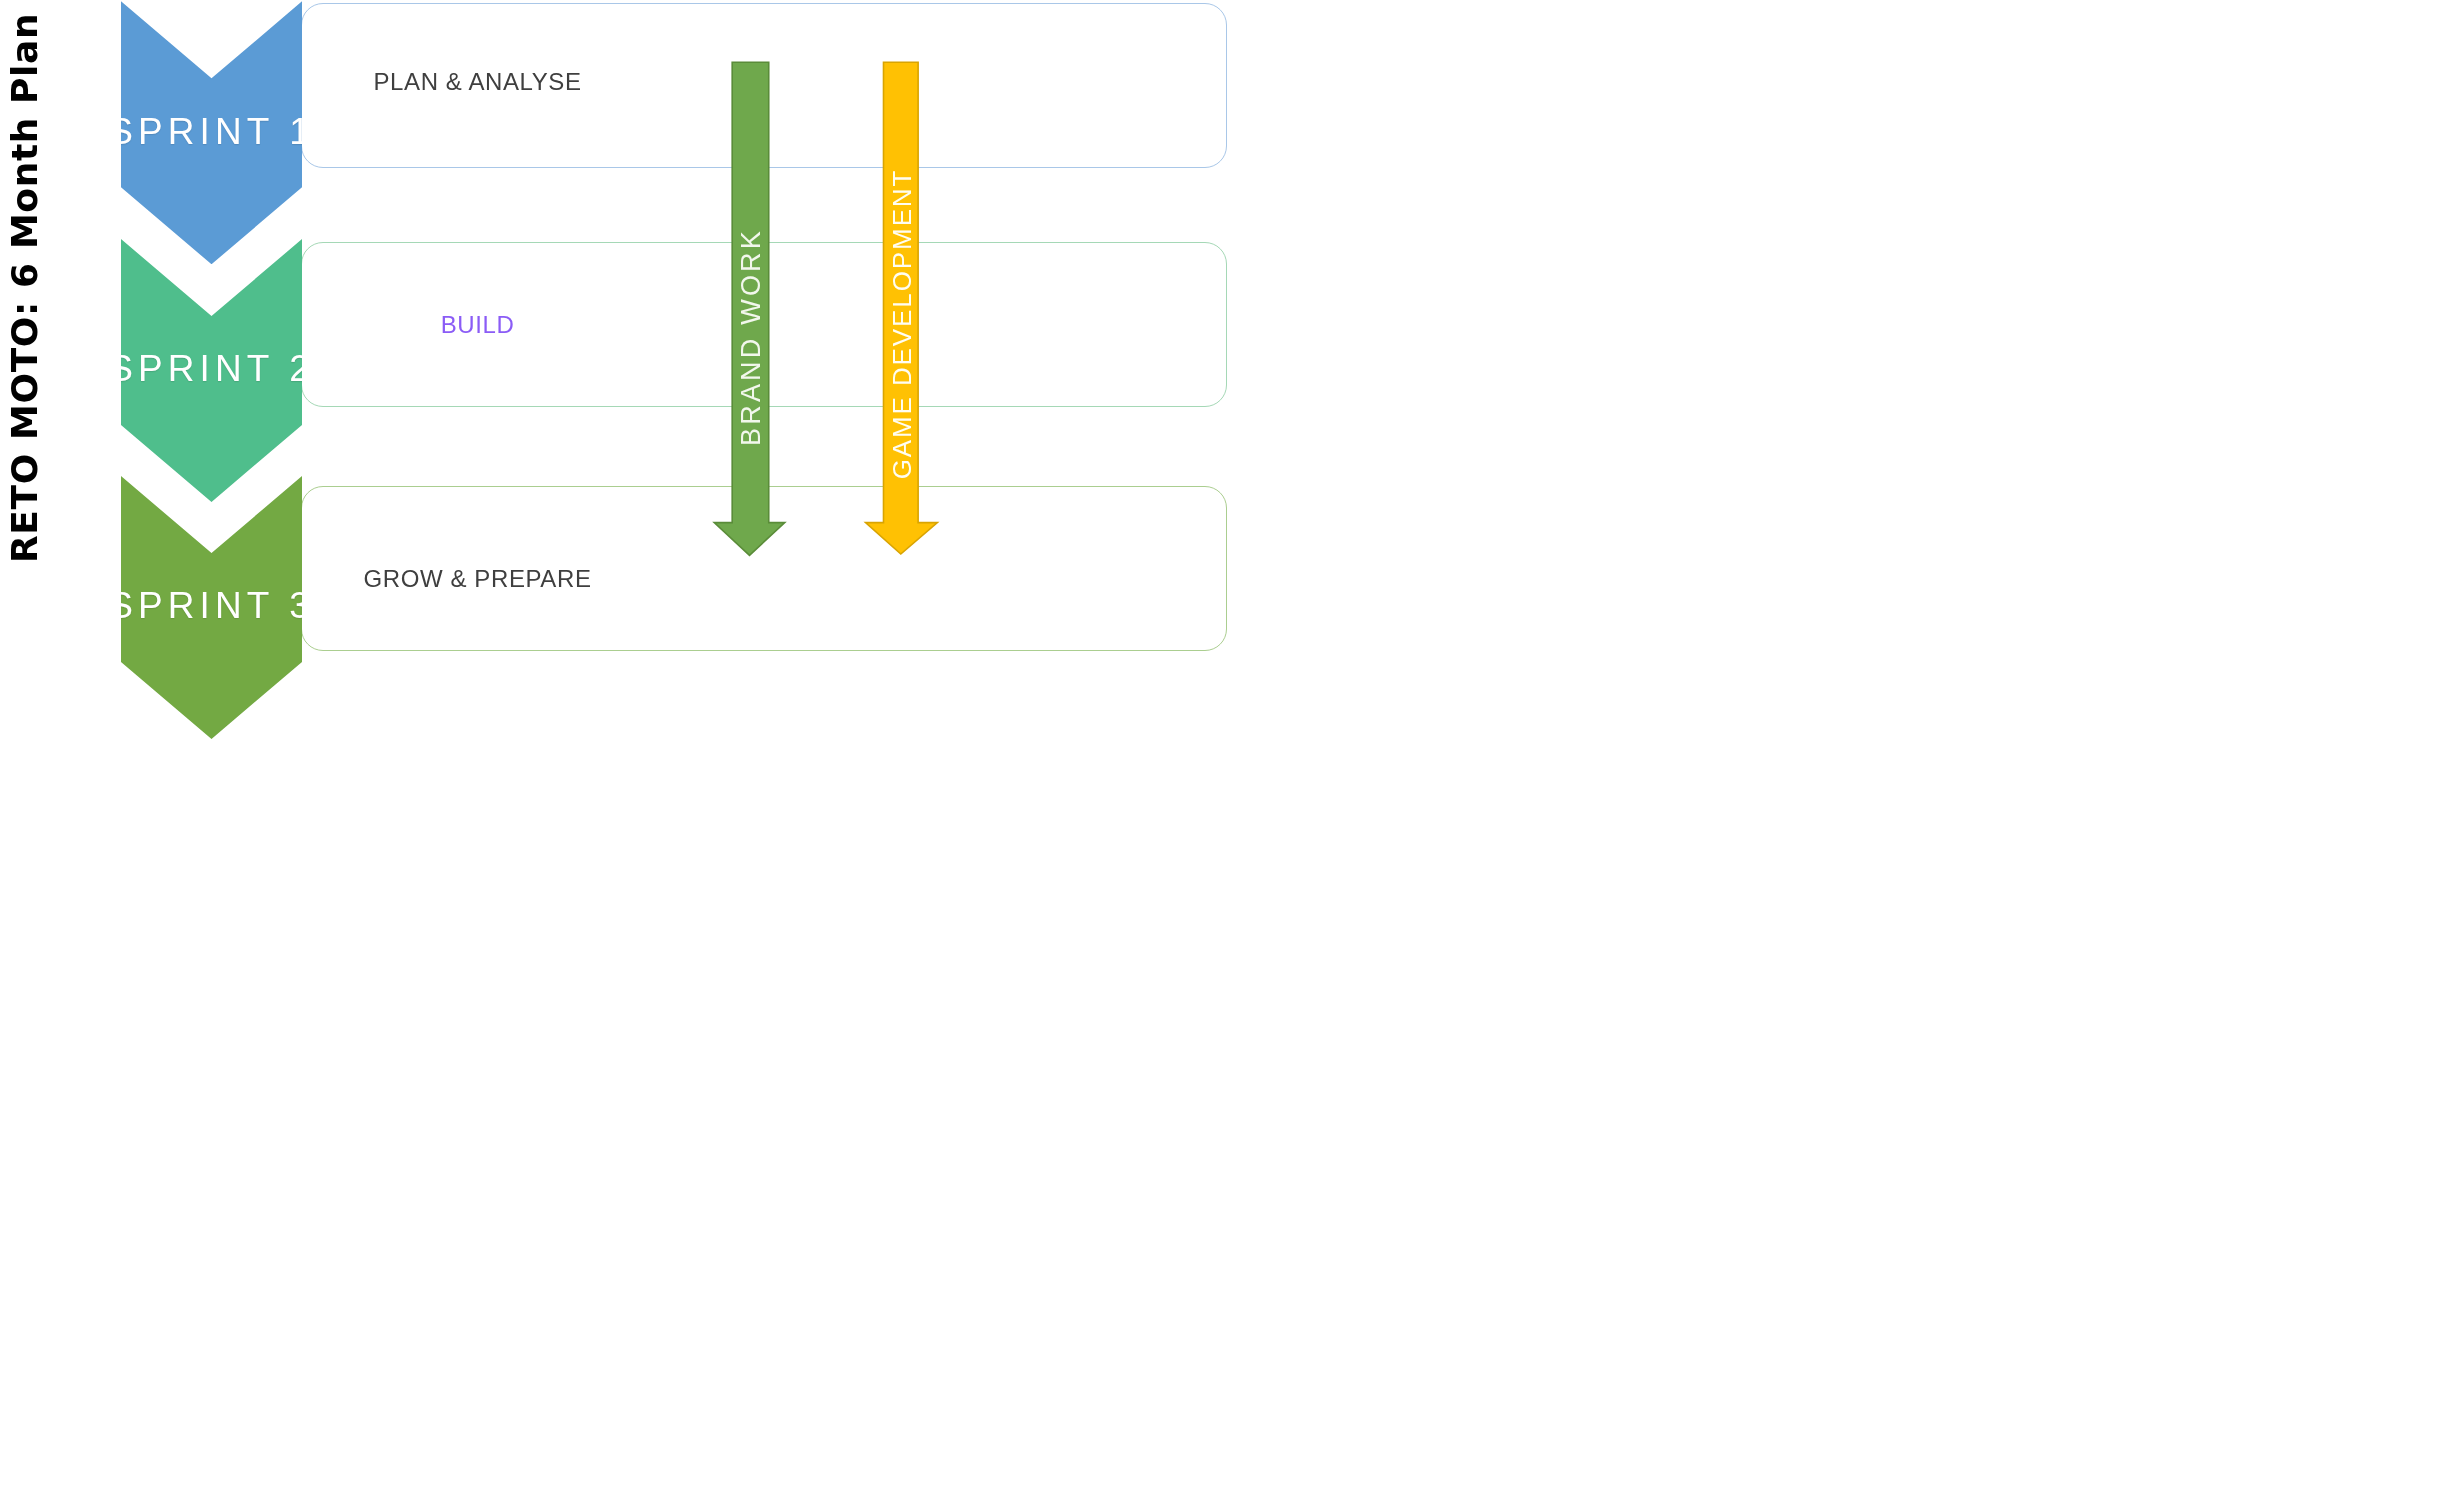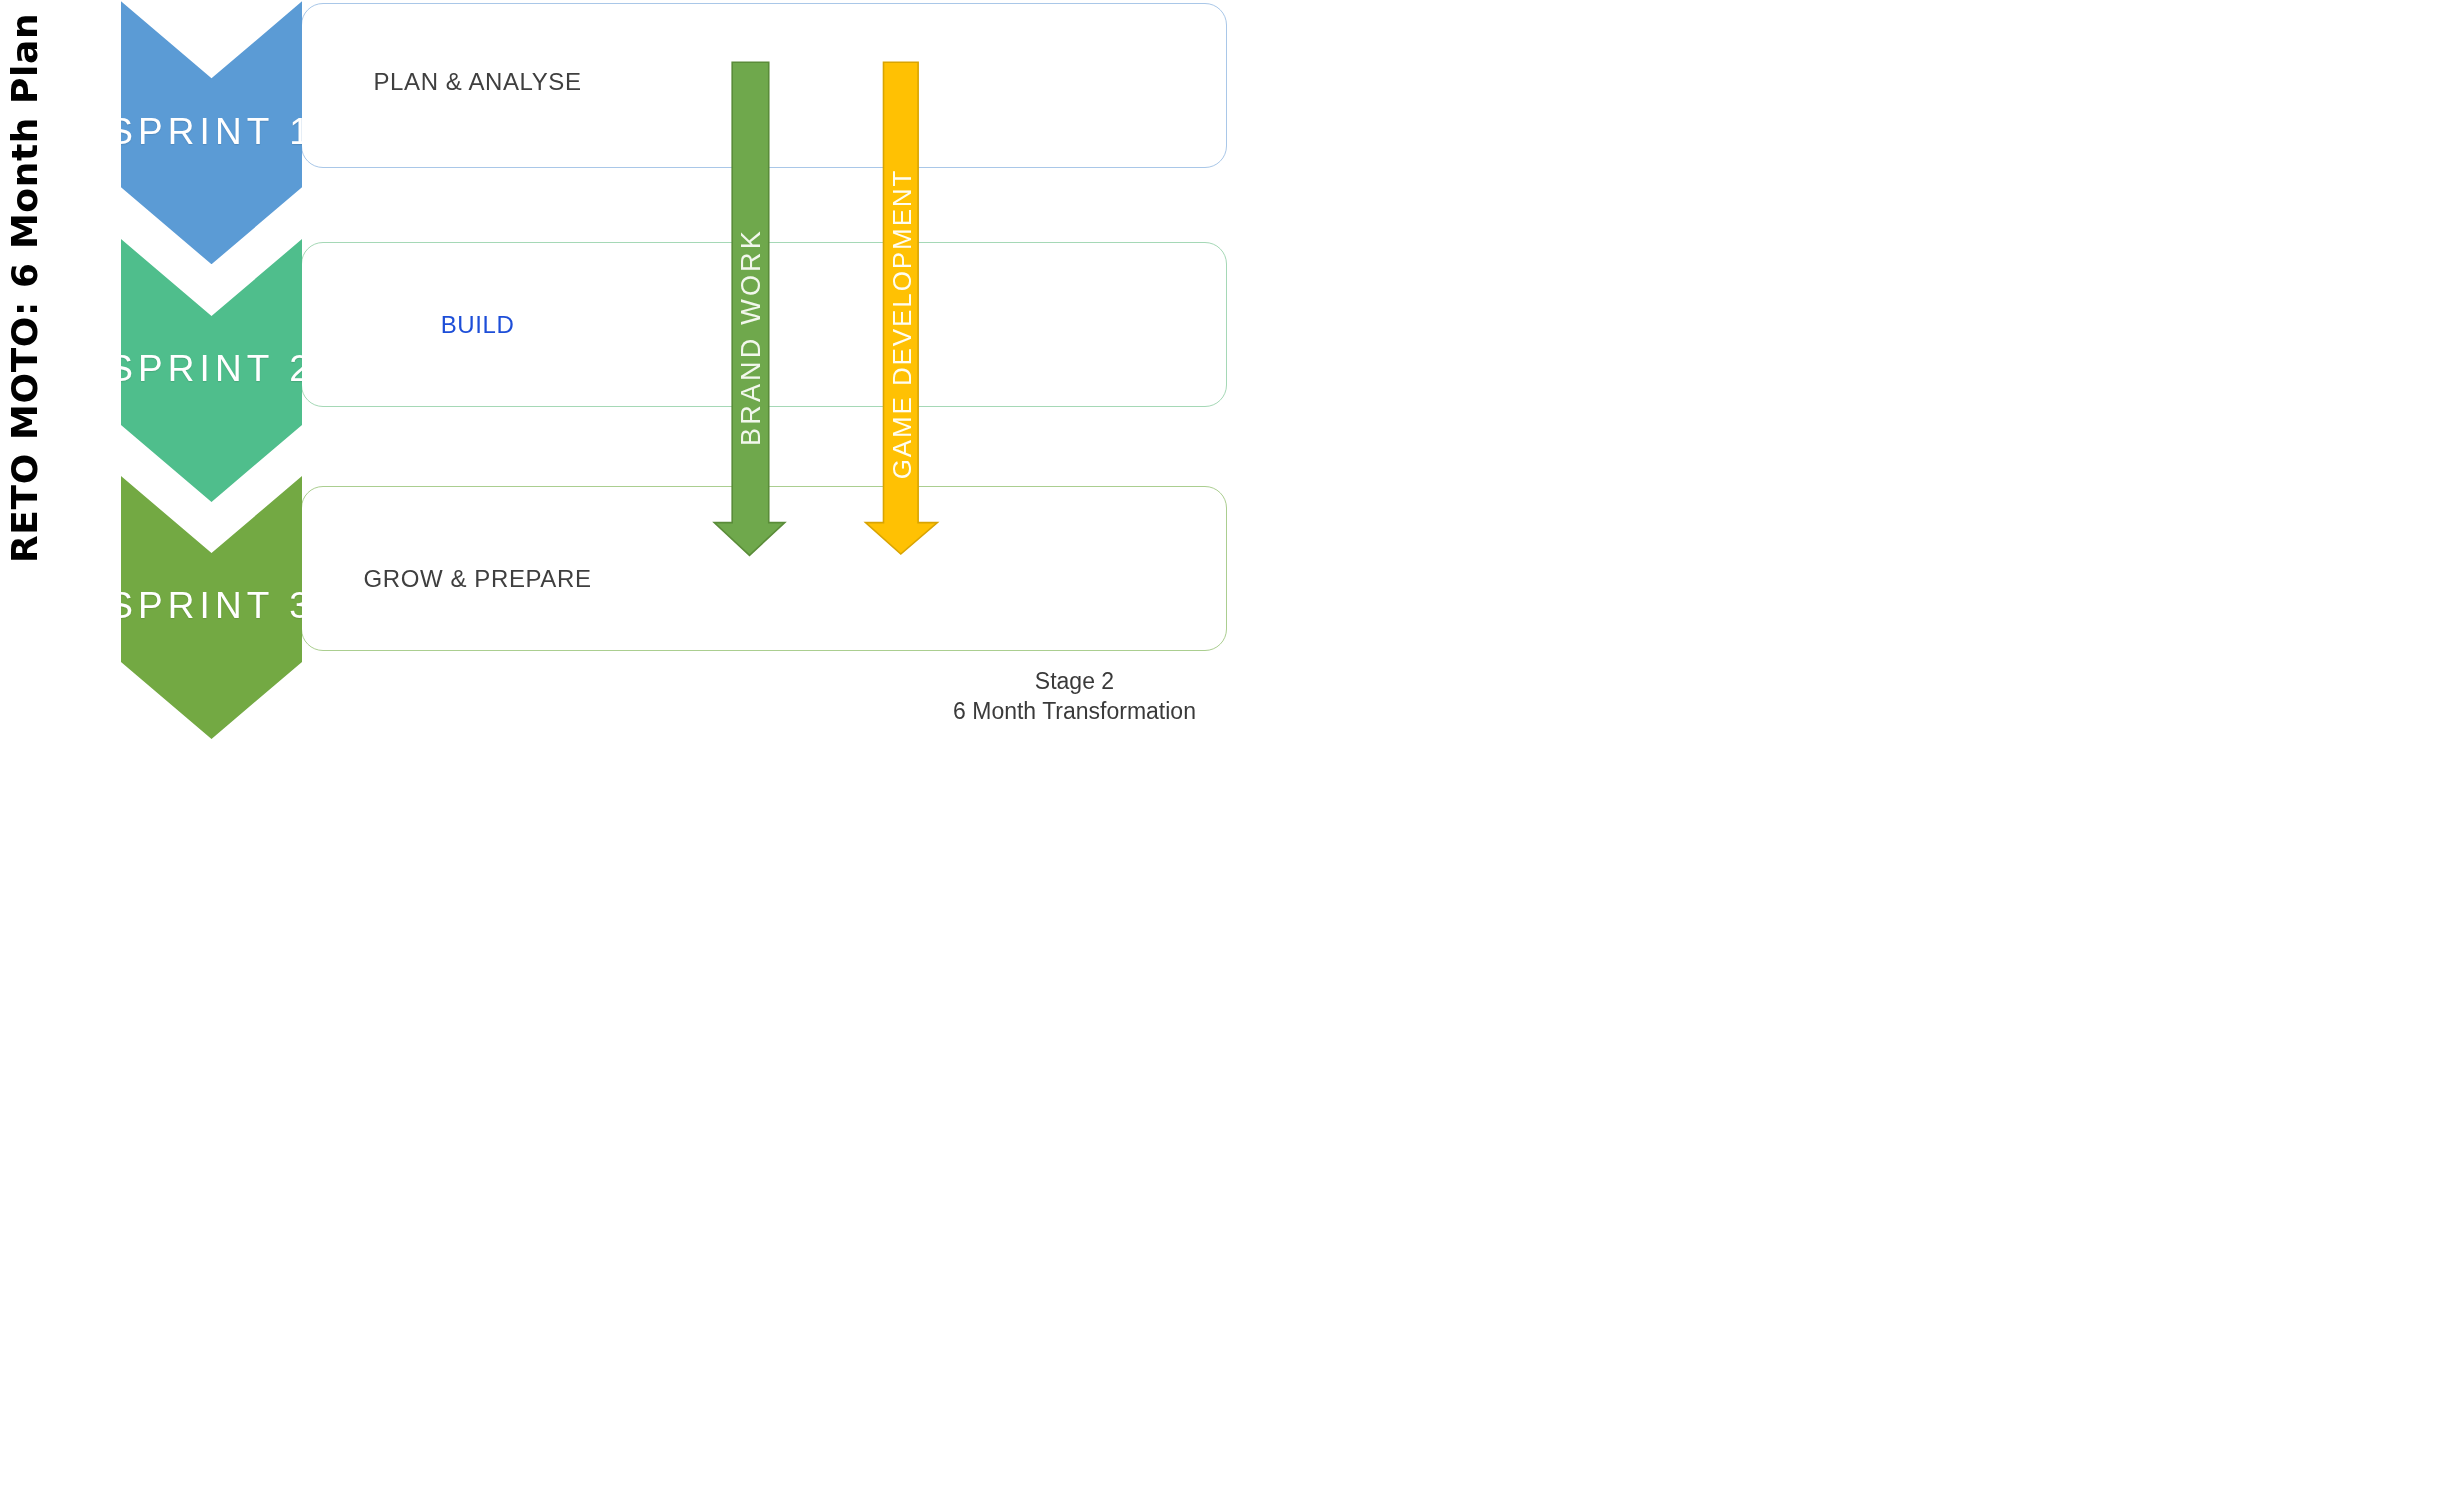--- a/index.html
+++ b/index.html
@@ -139,40 +139,36 @@
 
 <div class="canvas">
 
   <div class="plan-title" style="color: rgb(0, 0, 0);">RETO MOTO: 6 Month Plan</div>
 
   <div class="phase-box phase-box-1" style="border-color: rgb(169, 199, 232);"></div>
   <div class="phase-box phase-box-2" style="border-color: rgb(165, 216, 182);"></div>
   <div class="phase-box phase-box-3" style="border-color: rgb(171, 206, 144);"></div>
 
   <div class="phase-label phase-label-1" style="color: rgb(63, 63, 63);">PLAN &amp; ANALYSE</div>
-  <div class="phase-label phase-label-2" style="color: #1d4ed8;">BUILD</div>
+  <div class="phase-label phase-label-2" style="color: #8b5cf6;">BUILD</div>
   <div class="phase-label phase-label-3" style="color: rgb(63, 63, 63);">GROW &amp; PREPARE</div>
 
   <div class="chevron chevron-1 z-chevrons" style="background-color: rgb(91, 155, 213);">
     <span class="sprint-label" style="color: rgb(255, 255, 255);">SPRINT 1</span>
   </div>
   <div class="chevron chevron-2 z-chevrons" style="background-color: rgb(79, 190, 140);">
     <span class="sprint-label" style="color: rgb(255, 255, 255);">SPRINT 2</span>
   </div>
   <div class="chevron chevron-3 z-chevrons" style="background-color: rgb(115, 169, 67);">
     <span class="sprint-label" style="color: rgb(255, 255, 255);">SPRINT 3</span>
   </div>
 
   <svg class="arrows-svg" viewBox="0 0 1920 1168" xmlns="http://www.w3.org/2000/svg">
     <path d="M1142,97 H1199 V815 H1224 L1169,866 L1114,815 H1142 Z" style="fill: rgb(111, 168, 76); stroke: rgb(90, 140, 57);"></path>
     <path d="M1378,97 H1432 V815 H1462 L1405,864 L1350,815 H1378 Z" style="fill: rgb(255, 193, 3); stroke: rgb(217, 164, 2);"></path>
   </svg>
 
   <div class="arrow-label arrow-label-1" style="color: rgb(242, 247, 236);">BRAND WORK</div>
   <div class="arrow-label arrow-label-2" style="color: rgb(255, 253, 242);">GAME DEVELOPMENT</div>
 
-  <div class="stage-footer" style="color: rgb(58, 58, 58);">
-    <div>Stage 2</div>
-    <div>6 Month Transformation</div>
-  </div>
 
 </div>
 
 
 </body></html>

